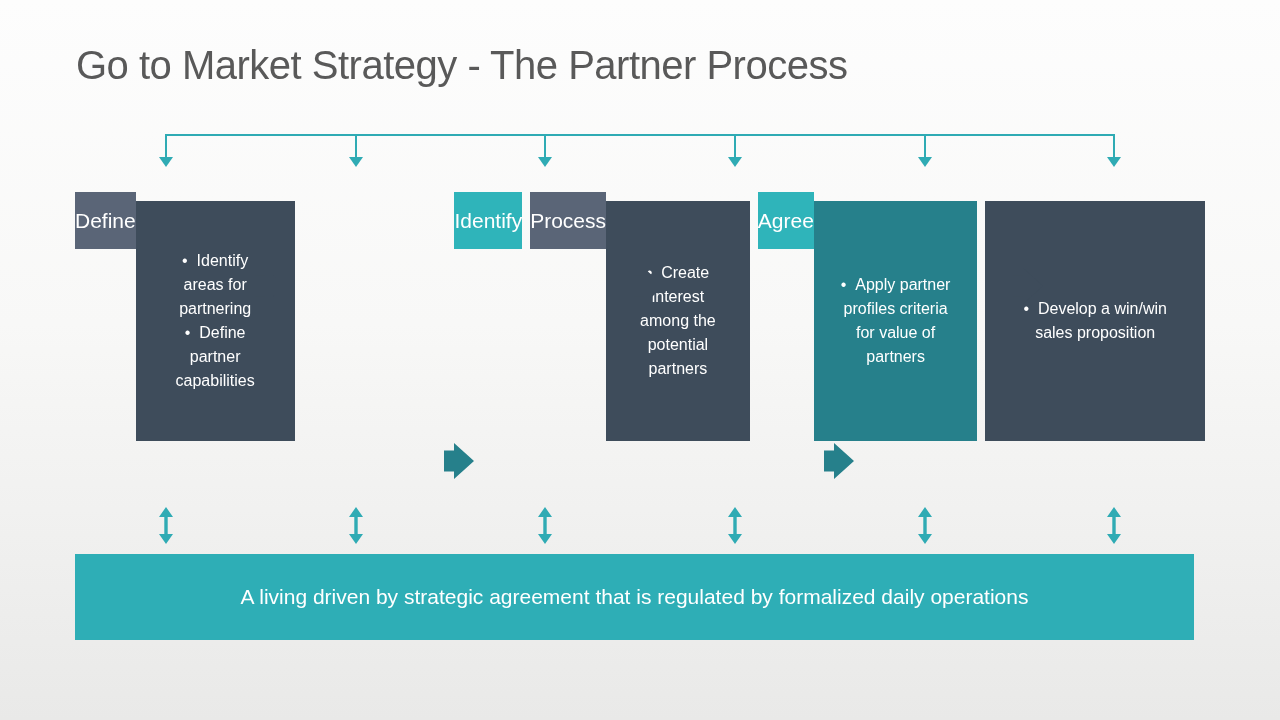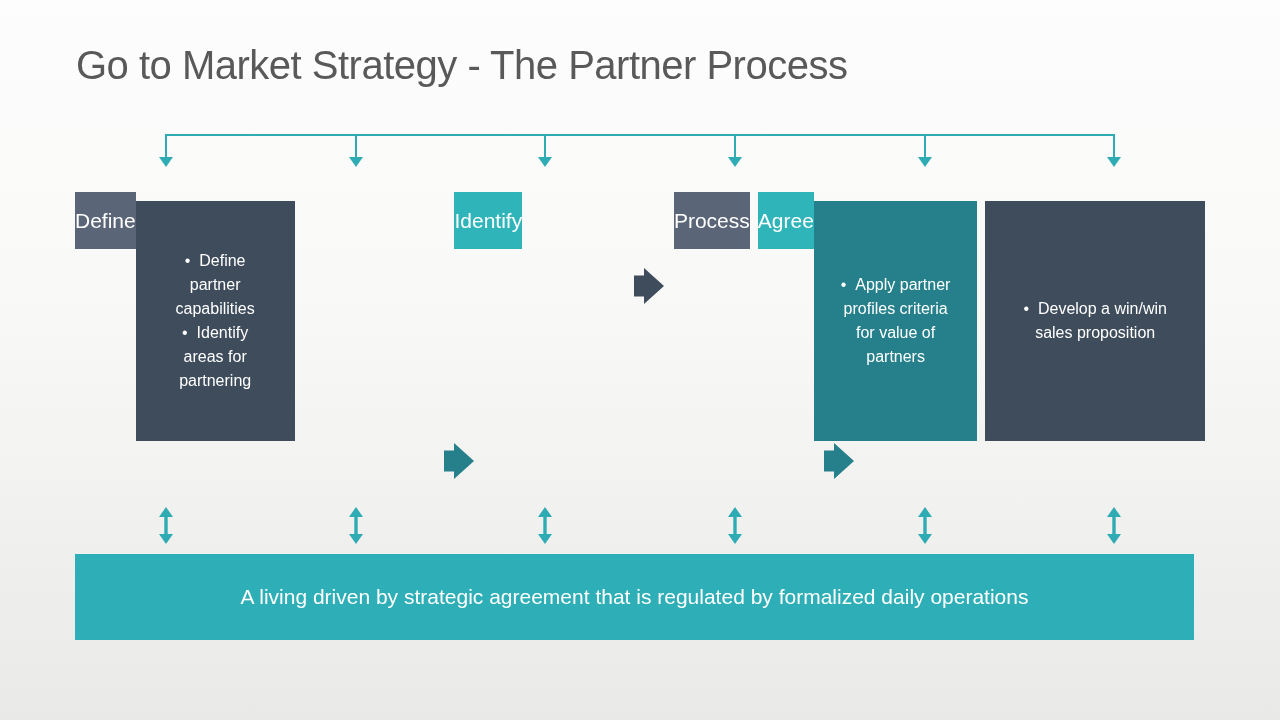--- a/index.html
+++ b/index.html
@@ -95,29 +95,32 @@
   <div class="down-head" style="left:349px"></div>
   <div class="down-head" style="left:538px"></div>
   <div class="down-head" style="left:728px"></div>
   <div class="down-head" style="left:918px"></div>
   <div class="down-head" style="left:1107px"></div>
 
   <div class="cols">
     <div class="col slate">
       <div class="hdr">Define</div>
       <div class="body">
+        <p class="bullet">Identify areas for partnering</p>
         <p class="bullet">Define partner capabilities</p>
-        <p class="bullet">Identify areas for partnering</p>
       </div>
     </div>
     <div class="col teal">
       <div class="hdr">Identify</div>
     </div>
     <div class="col slate">
       <div class="hdr">Process</div>
+      <div class="body">
+        <p class="bullet">Create interest among the potential partners</p>
+      </div>
     </div>
     <div class="col teal">
       <div class="hdr">Agree</div>
       <div class="body">
         <p class="bullet">Apply partner profiles criteria for value of partners</p>
       </div>
     </div>
     <div class="col slate">
       <div class="body">
         <p class="bullet">Develop a win/win sales proposition</p>

